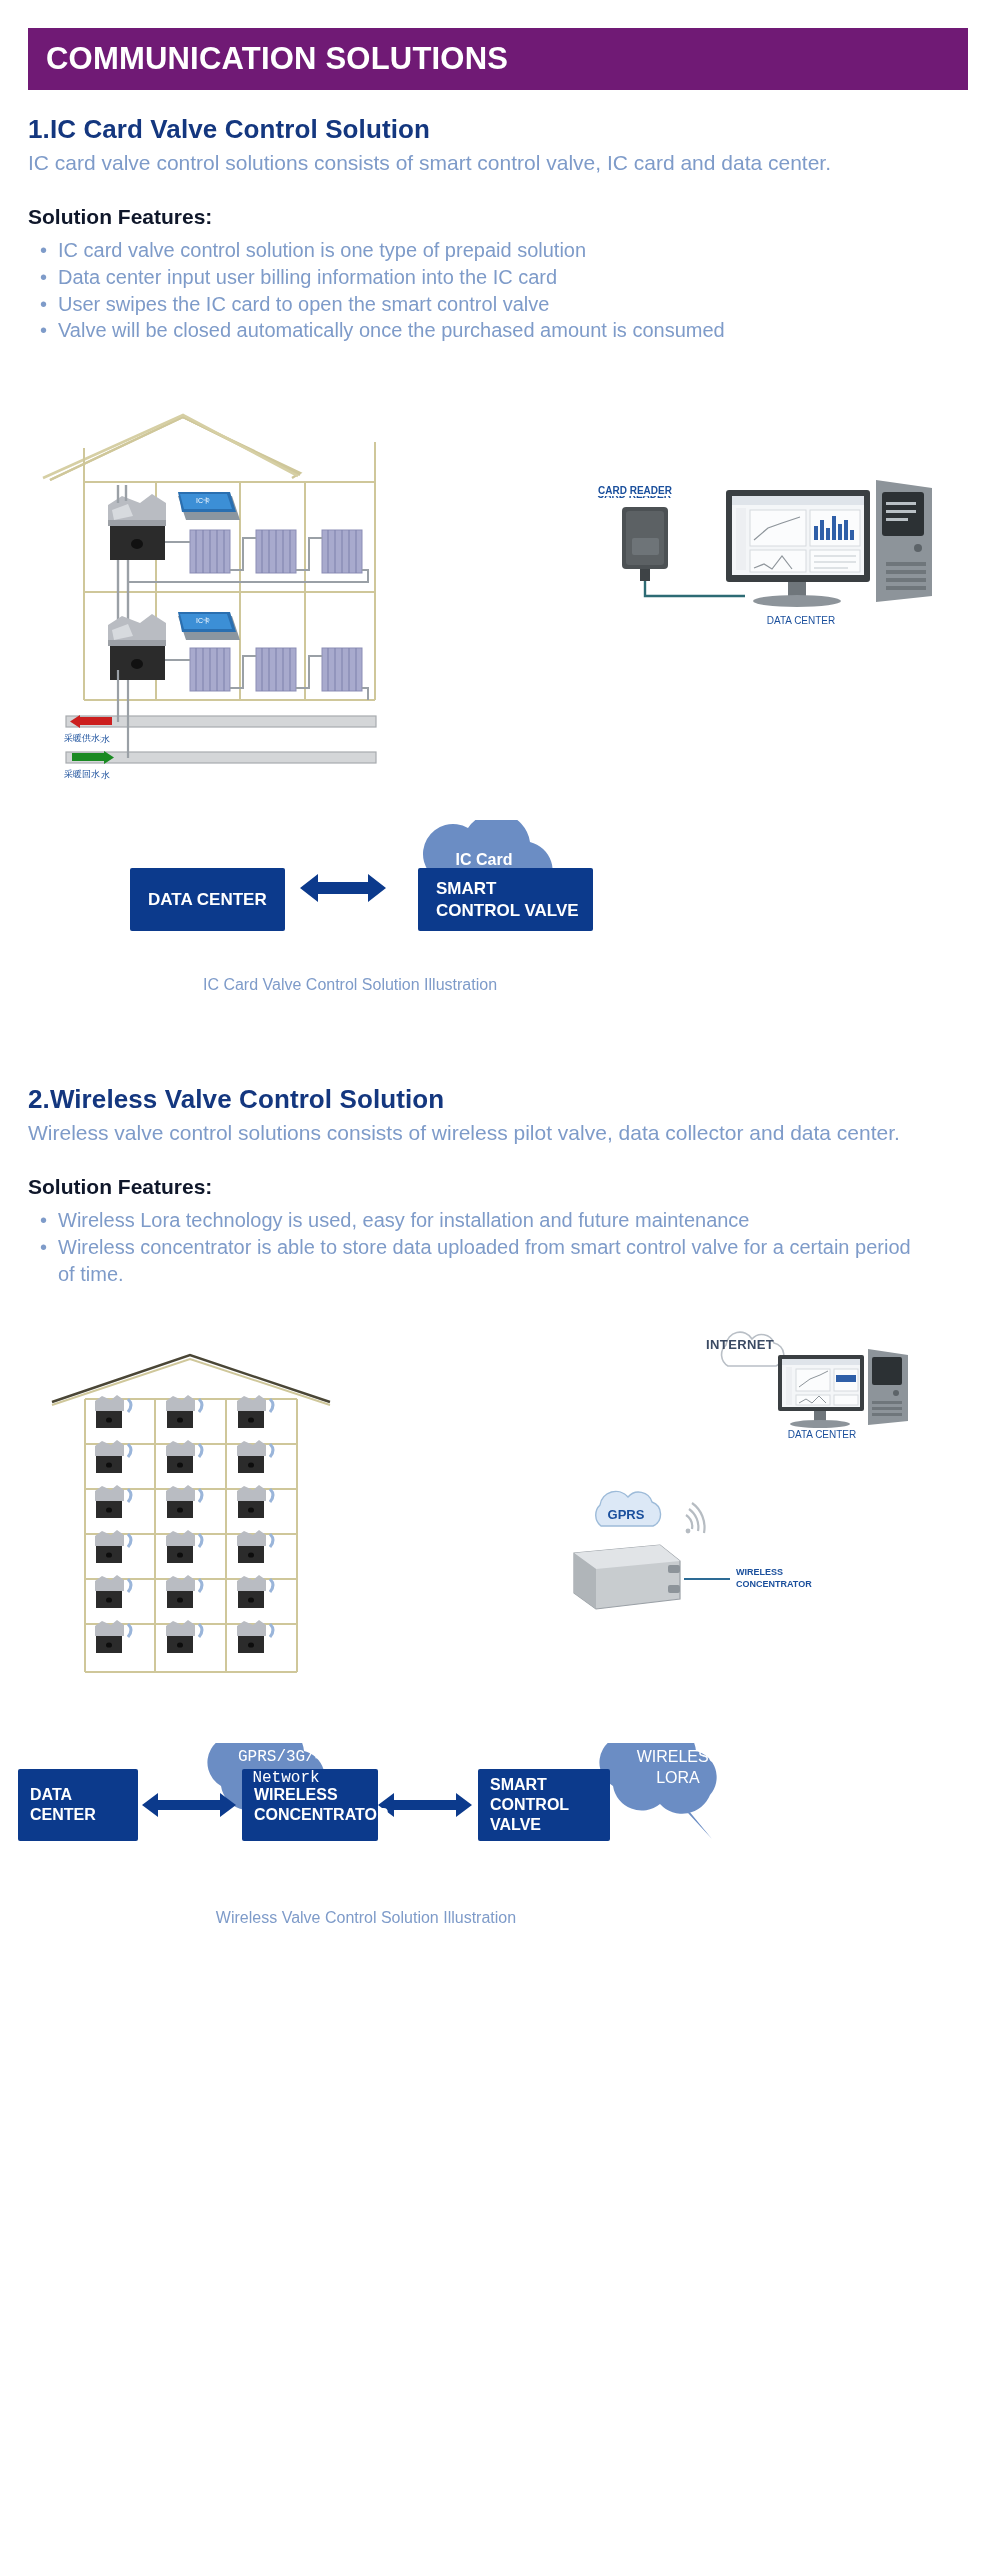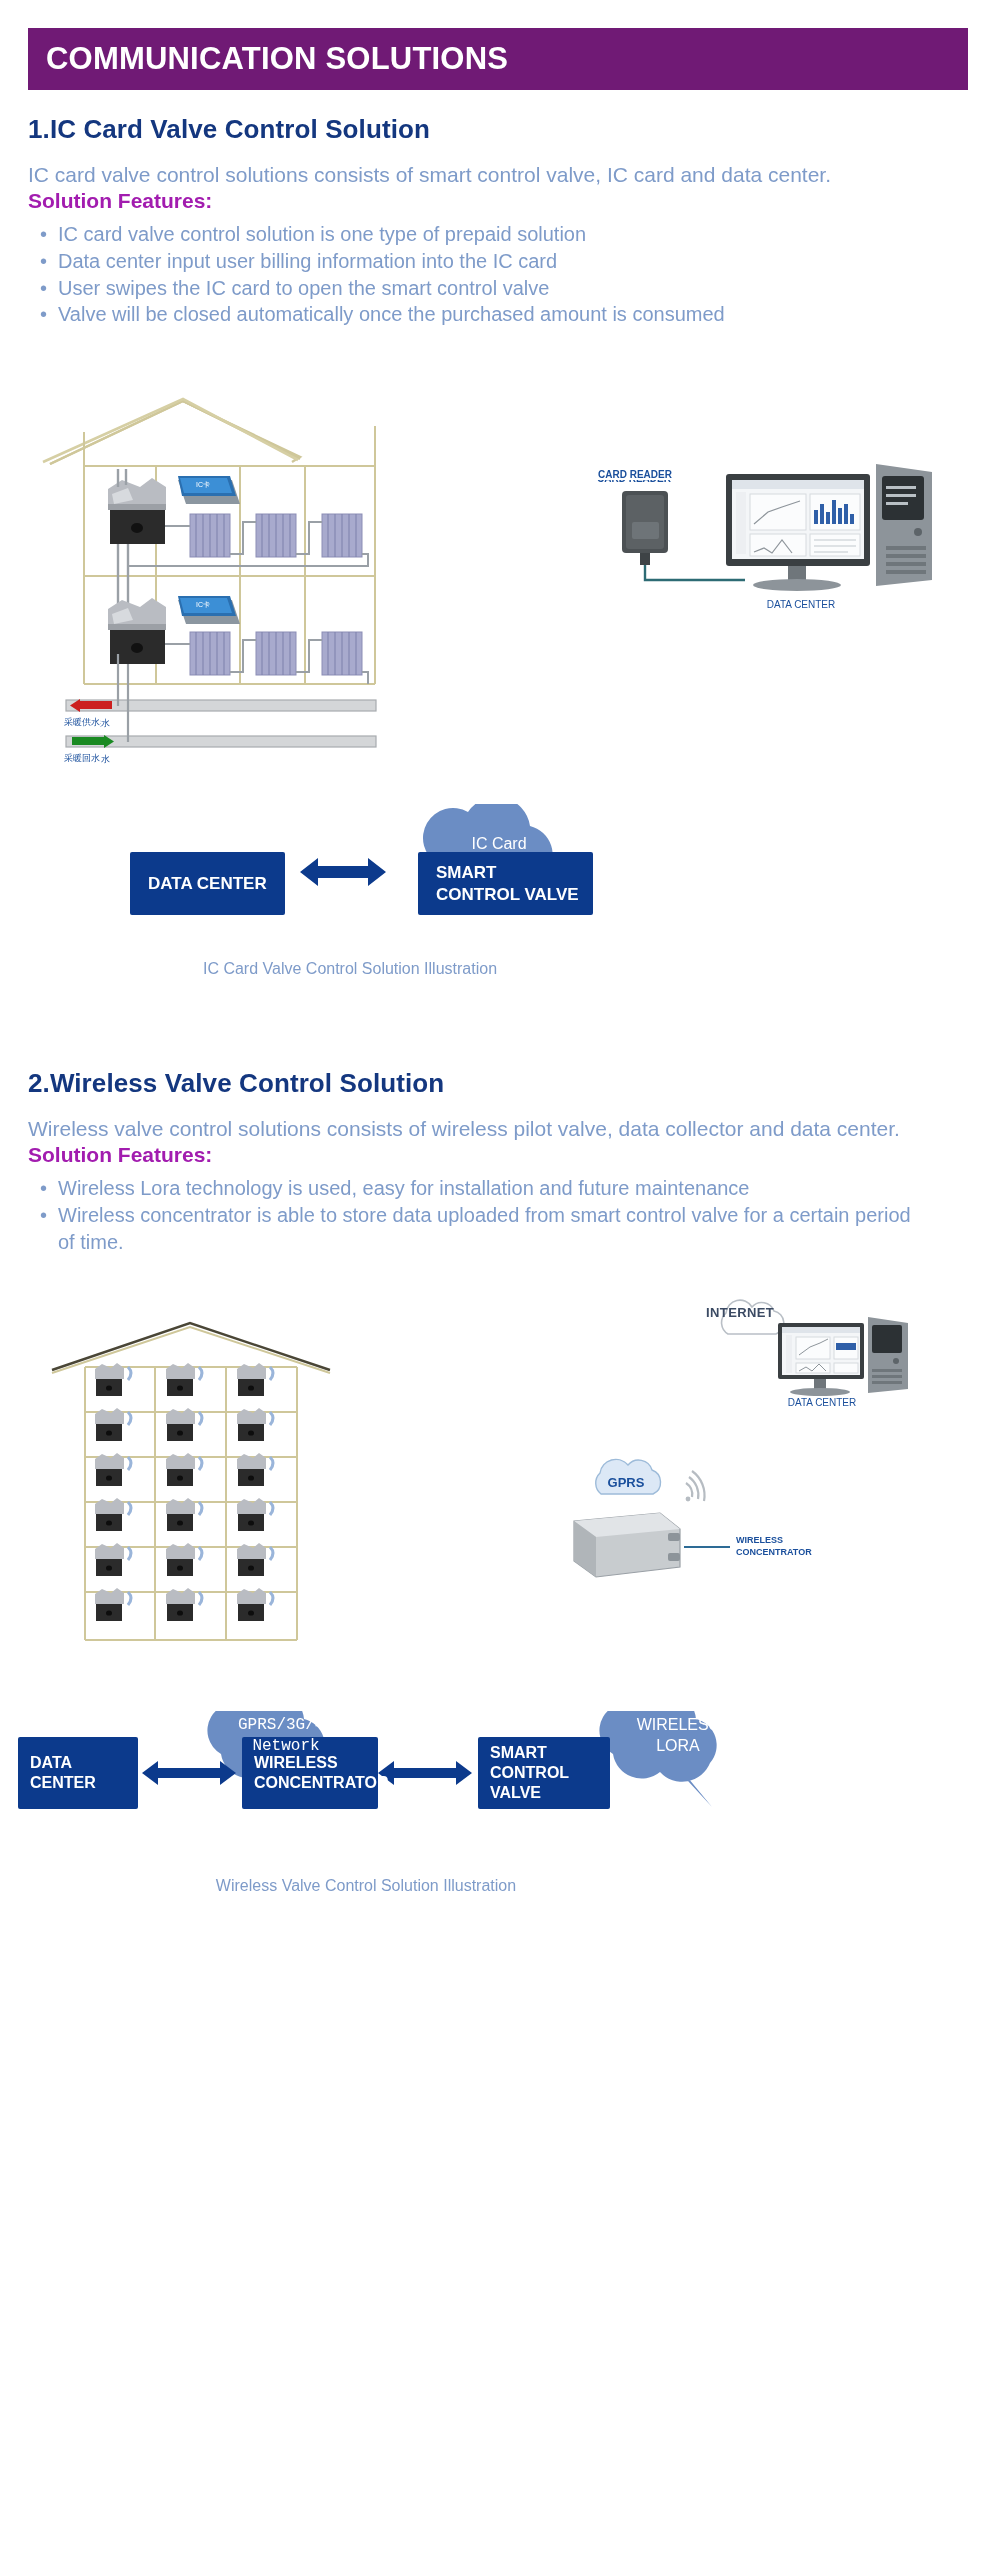--- a/index.html
+++ b/index.html
@@ -34,27 +34,28 @@
     color: #14377f;
     font-size: 26px;
     font-weight: bold;
     margin-top: 24px;
     letter-spacing: .1px;
   }
   .sec-intro {
     color: #7e9bc9;
     font-size: 21px;
     line-height: 1.33;
-    margin-top: 16px;
+    margin-top: 4px;
     max-width: 905px;
   }
   .feat-label {
-    color: #a21caf;
+    color: #0f172a;
     font-size: 21px;
     font-weight: bold;
+    margin-top: 28px;
   }
   .feat-list { margin-top: 8px; list-style: none; }
   .feat-list li {
     color: #7e9bc9;
     font-size: 20px;
     line-height: 1.34;
     padding-left: 30px;
     position: relative;
     max-width: 900px;
   }
@@ -357,21 +358,21 @@
         <path d="M300 68 L318 54 L318 62 L368 62 L368 54 L386 68 L368 82 L368 74 L318 74 L318 82 Z" fill="#0c3a8c"></path>
       </g>
     </svg>
     <div class="flow-box" style="left:130px;top:48px;width:155px;height:63px;">
       <span>DATA CENTER</span>
     </div>
     <div class="flow-box" style="left:418px;top:48px;width:175px;height:63px;flex-direction:column;align-items:flex-start;justify-content:center;">
       <span>SMART</span>
       <span>CONTROL VALVE</span>
     </div>
-    <div class="cloud-label" style="left:454px;top:30px;width:90px;">IC Card</div>
+    <div class="cloud-label" style="left:439px;top:30px;width:90px;font-weight:bold;">IC Card</div>
     <div class="flow-cap" style="position:absolute;left:0;top:132px;width:700px;">IC Card Valve Control Solution Illustration</div>
   </div>
 
   <div class="section" style="margin-top:74px;">
     <div class="sec-head">2.Wireless Valve Control Solution</div>
     <div class="sec-intro">Wireless valve control solutions consists of wireless pilot valve, data collector and data center.</div>
     <div class="feat-label">Solution Features:</div>
     <ul class="feat-list">
       <li>Wireless Lora technology is used, easy for installation and future maintenance</li>
       <li>Wireless concentrator is able to store data uploaded from smart control valve for a certain period of time.</li>

